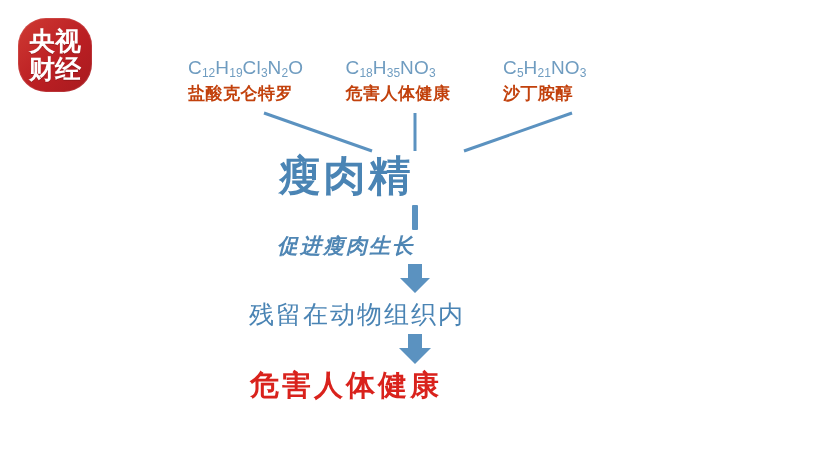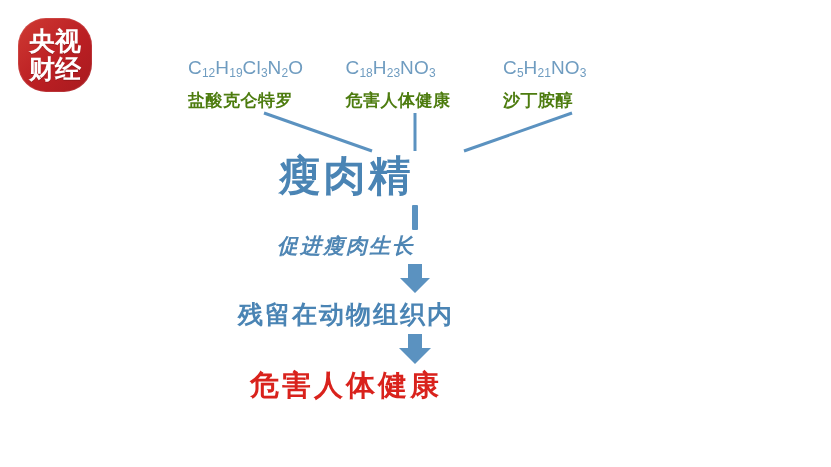--- a/index.html
+++ b/index.html
@@ -85,22 +85,22 @@
   }
   .formula sub {
     font-size: 12px;
     line-height: 0;
     vertical-align: baseline;
     position: relative;
     bottom: -3px;
     letter-spacing: 0;
   }
   .source-name {
-    margin-top: 12px;
-    color: #4d7c0f;
+    margin-top: 5px;
+    color: #c2410c;
     font-weight: bold;
     font-size: 17px;
     line-height: 20px;
     letter-spacing: 0.5px;
     white-space: nowrap;
   }
 
   
   .node {
     position: absolute;
@@ -122,24 +122,25 @@
     color: #4f86b4;
     font-weight: bold;
     font-size: 21px;
     line-height: 26px;
     letter-spacing: 2px;
     font-style: italic;
   }
   .node-step2 {
     top: 299px;
     color: #4a84b4;
-    font-weight: bold;
+    font-weight: normal;
     font-size: 25px;
     line-height: 30px;
     letter-spacing: 2px;
+    margin-left: 11px;
   }
   .node-result {
     top: 364px;
     color: #d9221c;
     font-weight: bold;
     font-size: 29px;
     line-height: 42px;
     letter-spacing: 3px;
   }
 </style>
@@ -173,21 +174,21 @@
   </svg>
 
   <div class="sources">
 
     <div class="source-col">
       <div class="formula"><span>C</span><sub>12</sub><span>H</span><sub>19</sub><span>Cl</span><sub>3</sub><span>N</span><sub>2</sub><span>O</span></div>
       <div class="source-name">盐酸克仑特罗</div>
     </div>
 
     <div class="source-col">
-      <div class="formula"><span>C</span><sub>18</sub><span>H</span><sub>23</sub><span>N</span><span>O</span><sub>3</sub></div>
+      <div class="formula"><span>C</span><sub>18</sub><span>H</span><sub>35</sub><span>N</span><span>O</span><sub>3</sub></div>
       <div class="source-name">危害人体健康</div>
     </div>
 
     <div class="source-col">
       <div class="formula"><span>C</span><sub>5</sub><span>H</span><sub>21</sub><span>N</span><span>O</span><sub>3</sub></div>
       <div class="source-name">沙丁胺醇</div>
     </div>
 
   </div>
 

